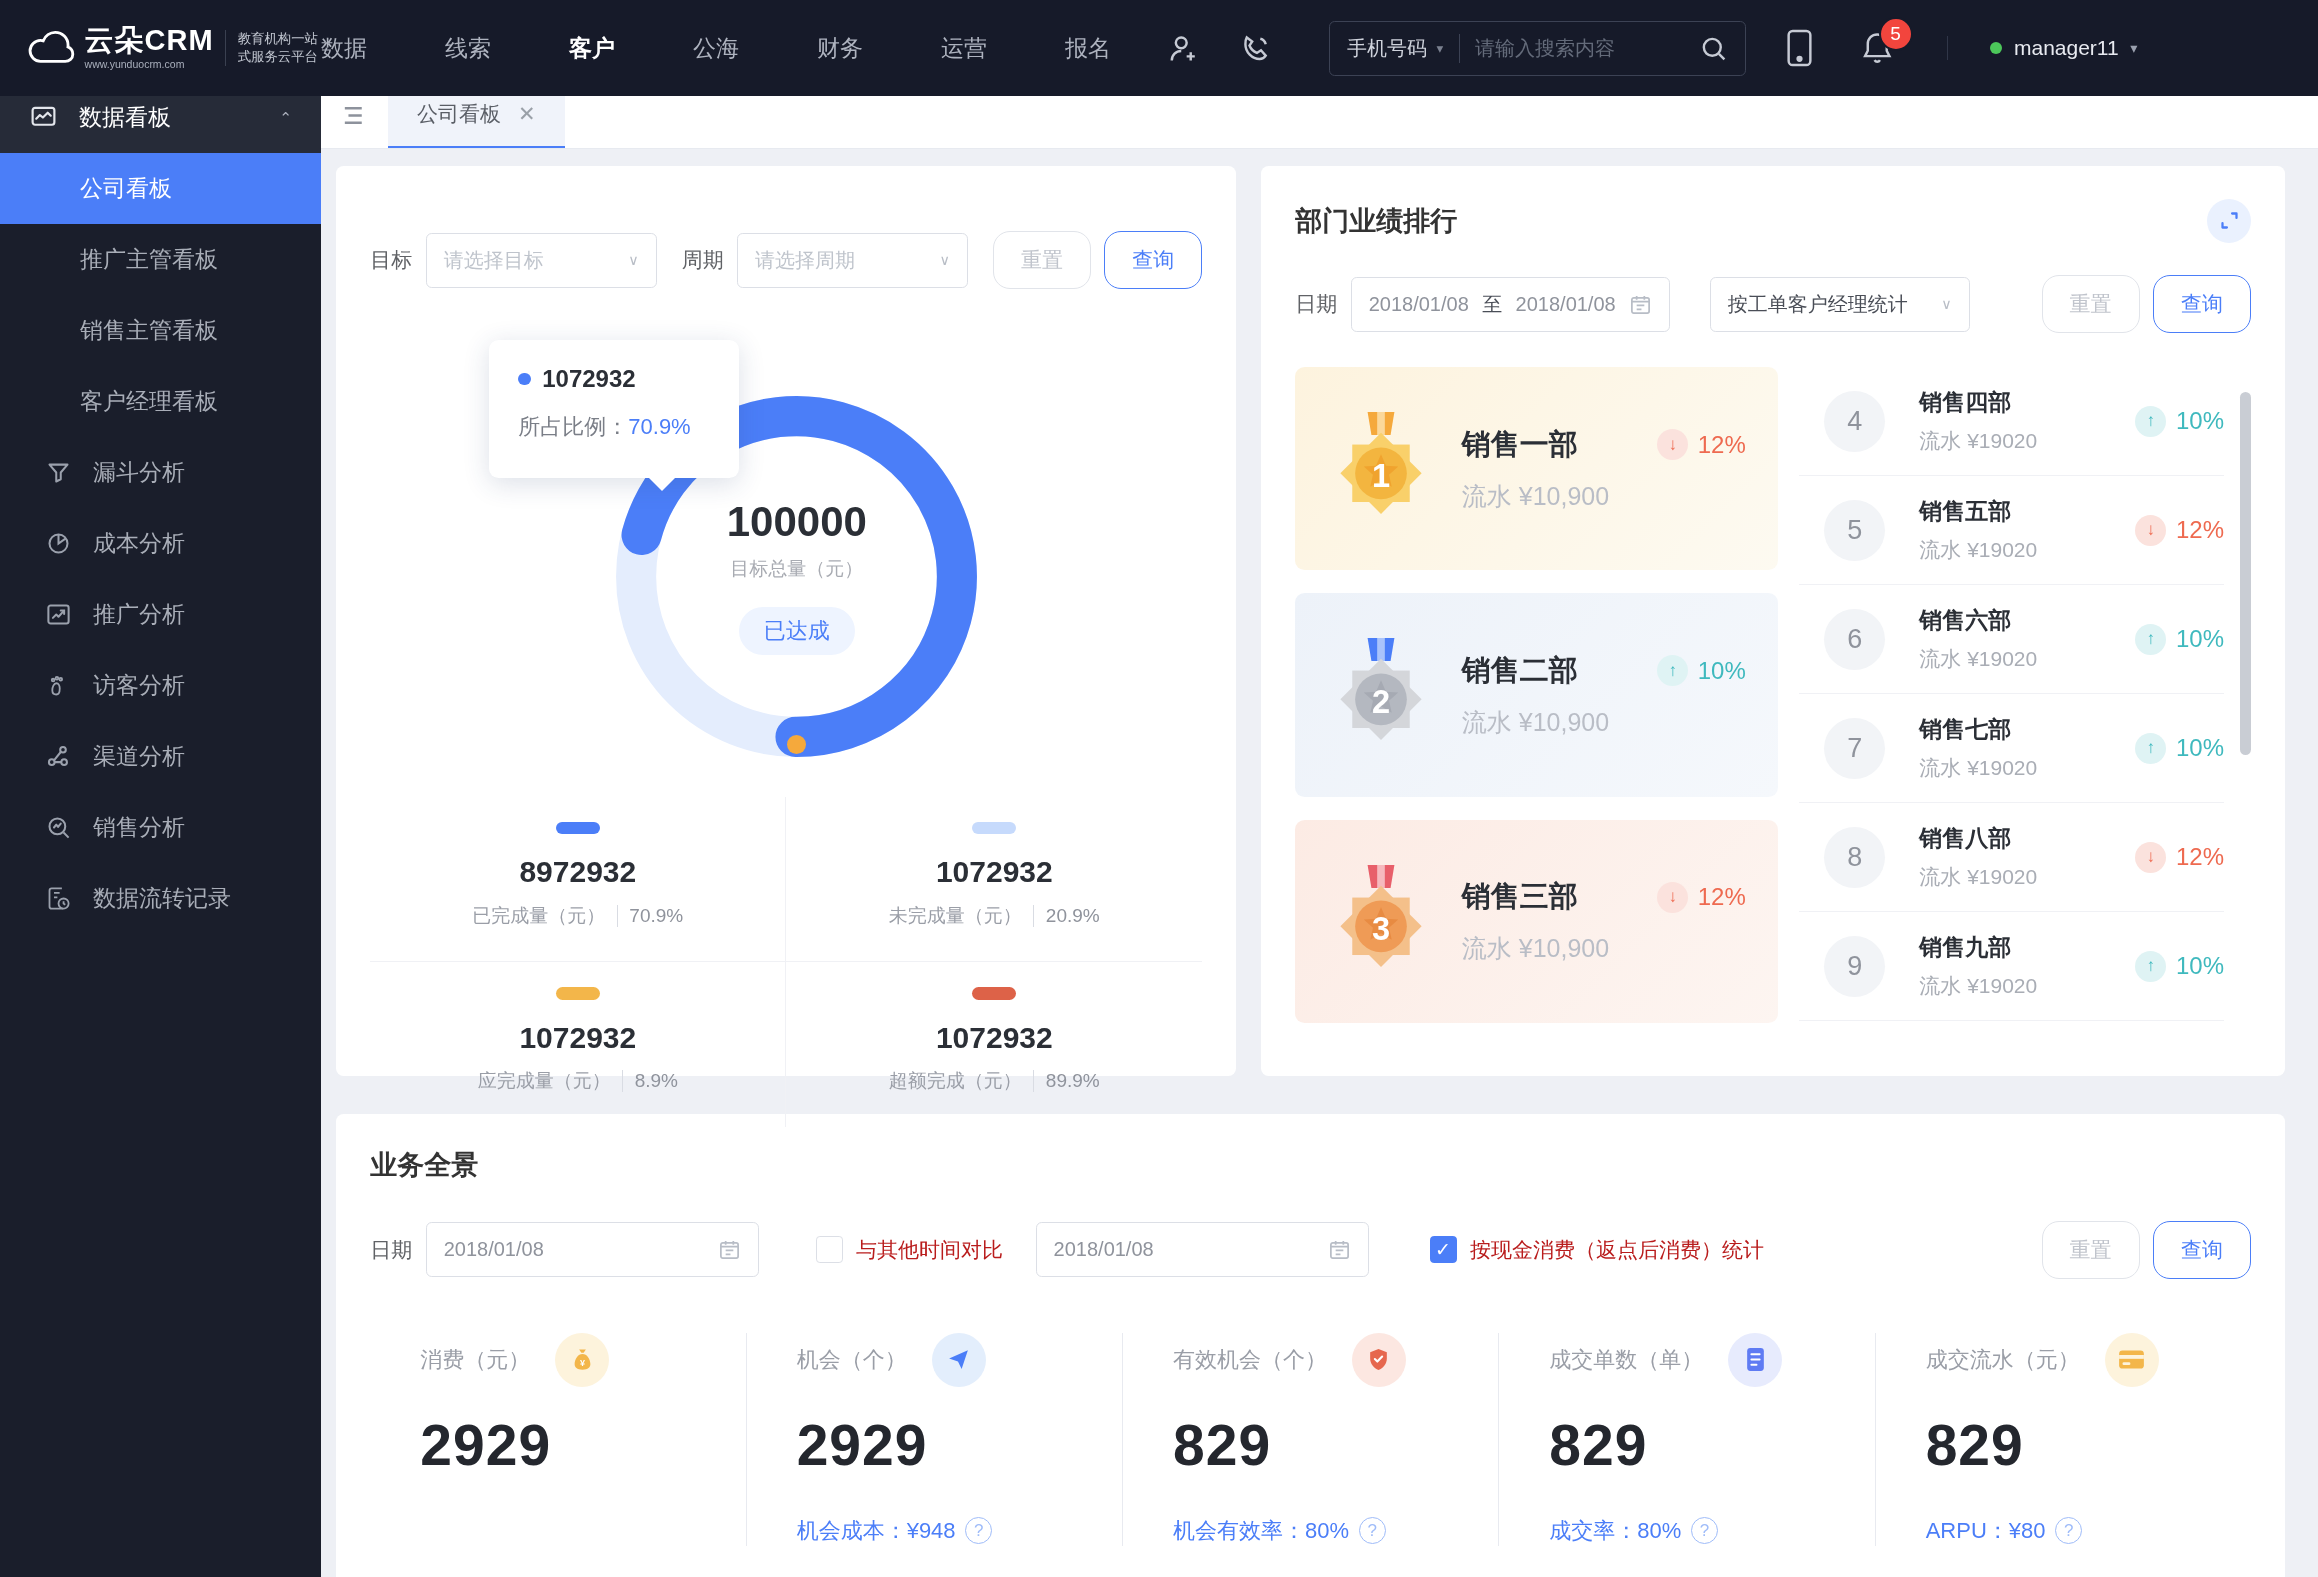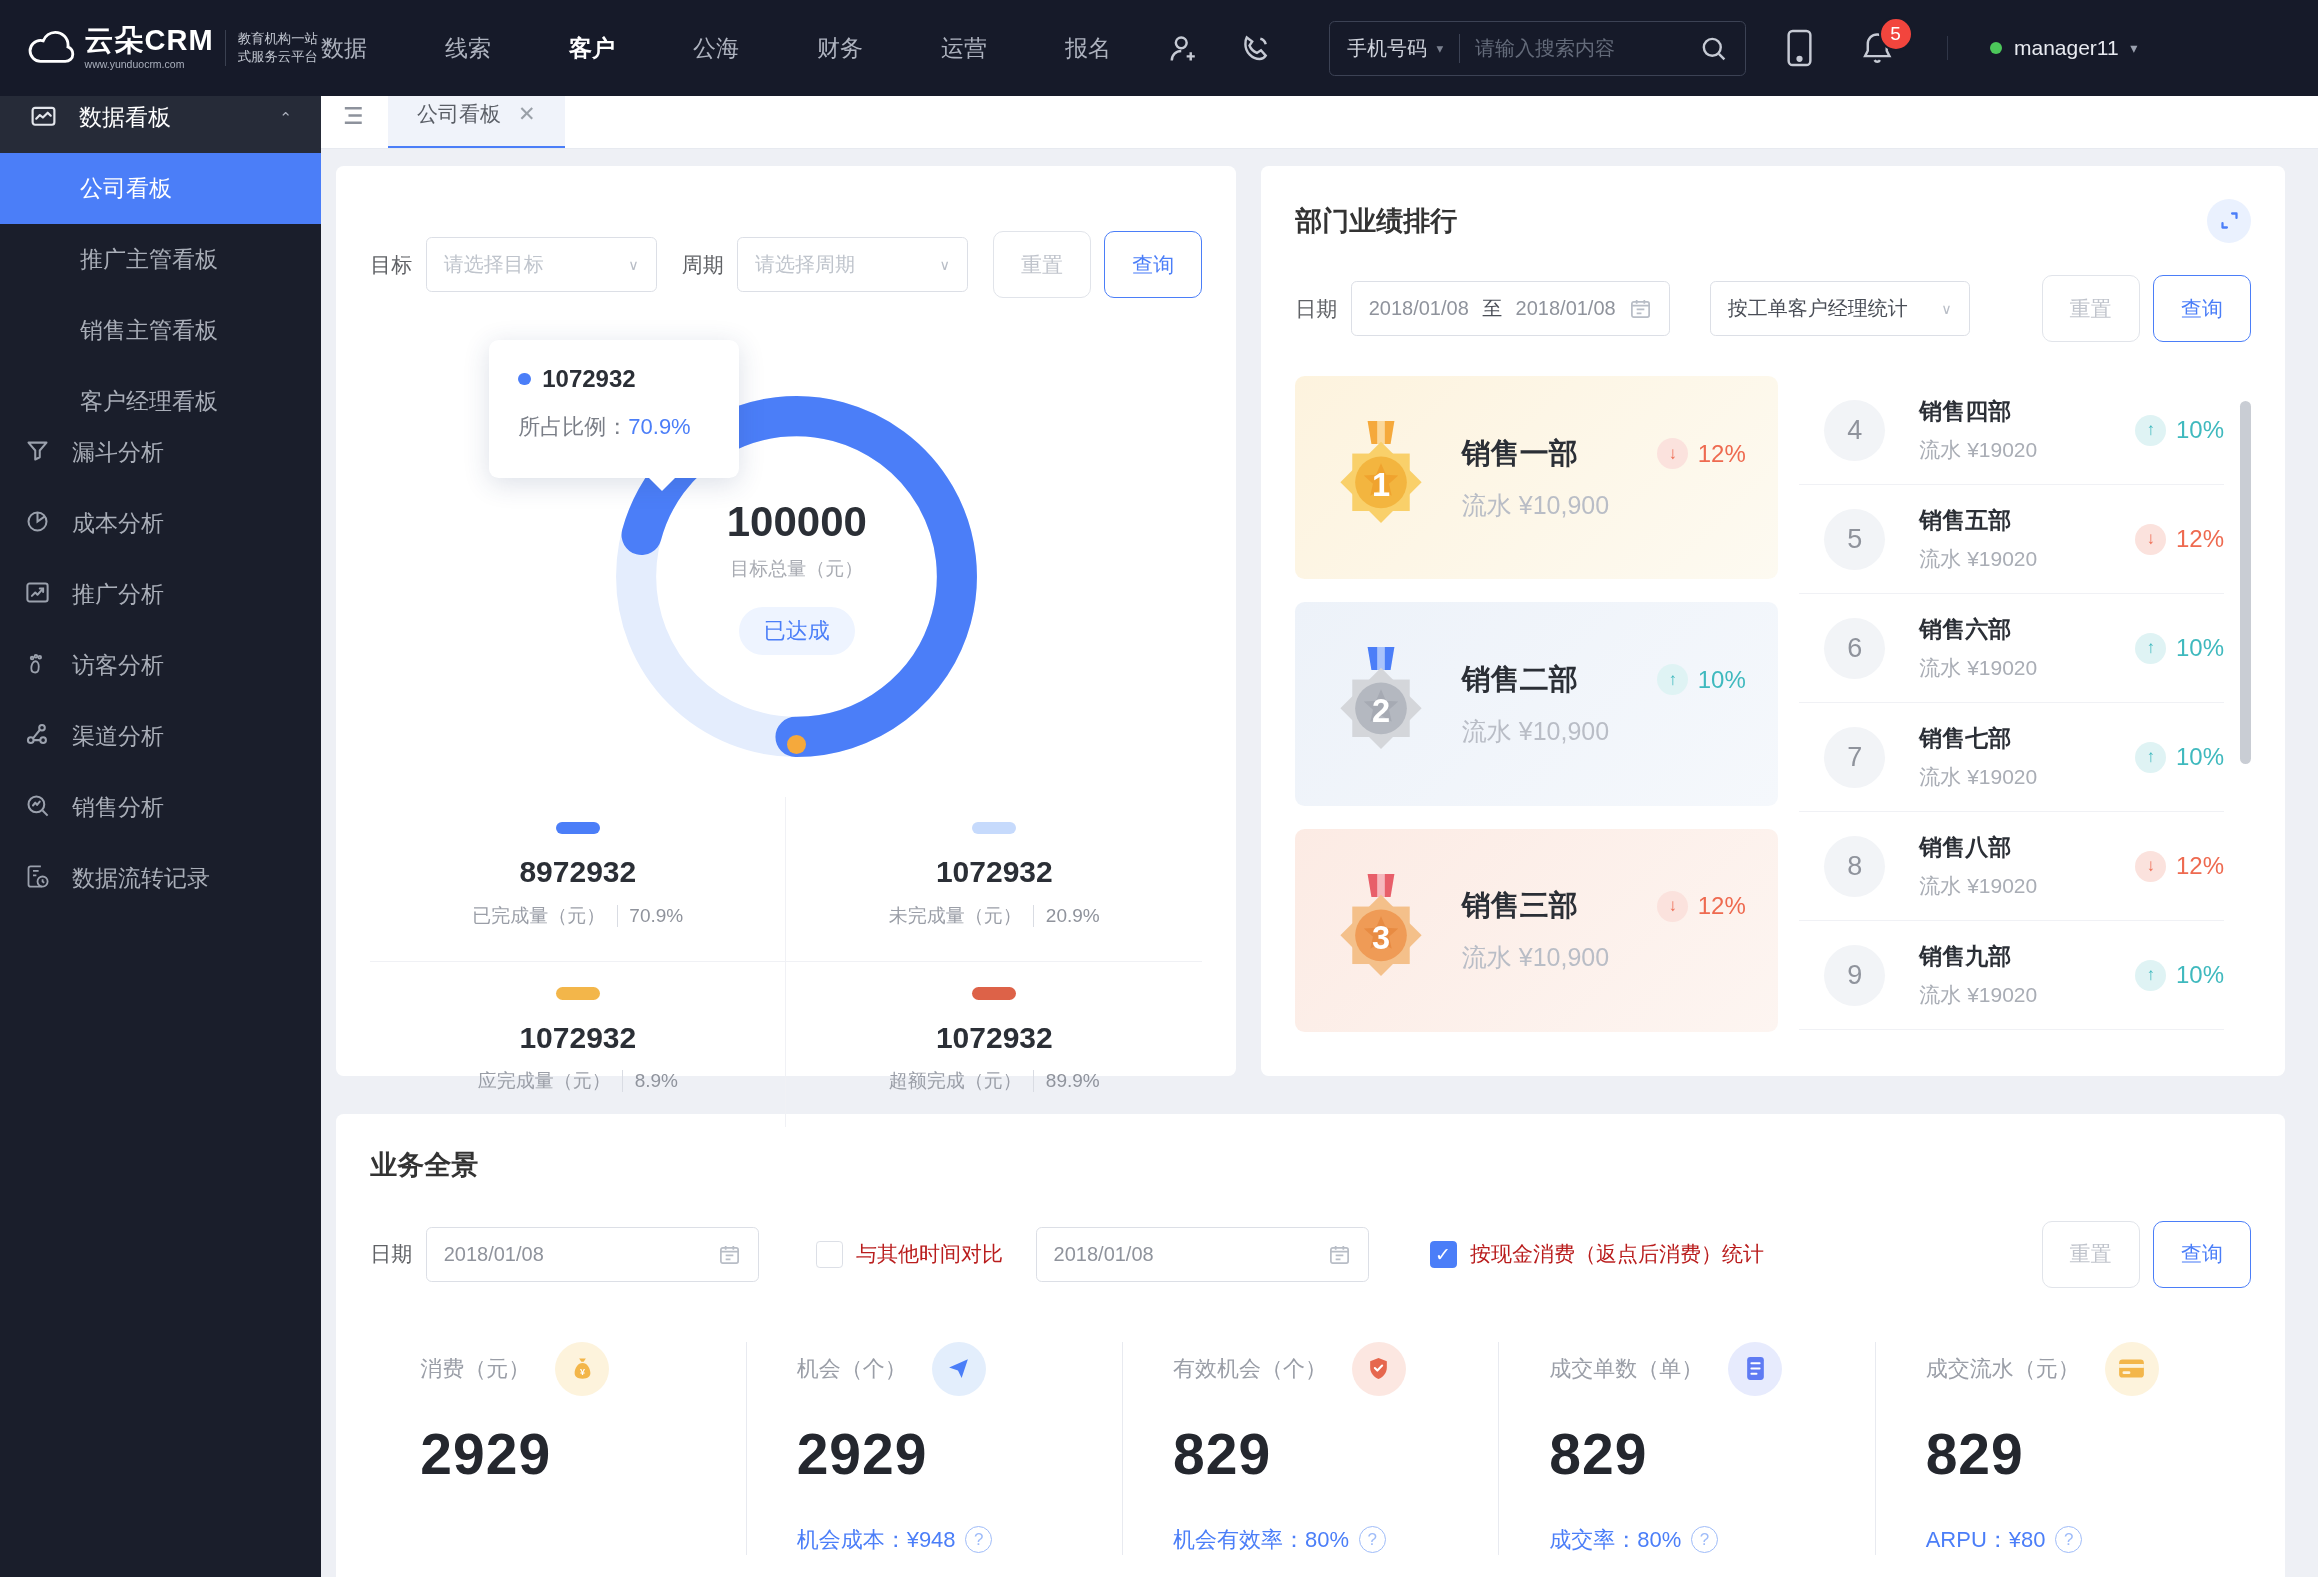--- a/index.html
+++ b/index.html
@@ -31,21 +31,21 @@
   .uname { color:#e8eaf0; font-size:21px; }
   .ucaret { color:#9aa0ae; font-size:14.3px; }
 
   
   .sidebar { position:absolute; top:82px; left:0; width:321px; height:1495px; background:#1a1e2b; z-index:20; }
   .side-group { height:71px; background:#262b38; display:flex; align-items:center; padding:0 29px; color:#fff; font-size:23px; cursor:pointer; }
   .side-group .gicon { margin-right:21px; display:flex; color:#e3e6ec; }
   .side-group .chev { margin-left:auto; color:#aeb3bf; font-size:15.3px; }
   .side-sub { height:71px; display:flex; align-items:center; padding-left:80px; color:#a9aeb8; font-size:23px; cursor:pointer; }
   .side-sub.active { background:#4b7ef8; color:#fff; }
-  .side-item { height:71px; display:flex; align-items:flex-start; padding:0 24px; color:#a9aeb8; font-size:23px; cursor:pointer; }
+  .side-item { height:71px; display:flex; align-items:center; padding:0 45px; color:#a9aeb8; font-size:23px; cursor:pointer; }
   .side-item .sicon { margin-right:21px; display:flex; color:#9ba1ad; }
 
   
   .main { position:absolute; left:321px; top:82px; width:1998px; height:1495px; }
   .tabbar { height:67px; background:#fff; display:flex; align-items:stretch; border-bottom:1px solid #e7eaf0; }
   .tab-hamburger { width:67px; display:flex; align-items:center; justify-content:center; color:#8d929c; cursor:pointer; }
   .tab { margin-top:0; padding:0 29px; background:#f0f3fa; border-bottom:2.9px solid #4b7ef8; display:flex; align-items:center; gap:17px; font-size:21px; color:#5a5e66; cursor:pointer; }
   .tab .x { color:#9aa0a8; font-size:21px; }
   .content { padding:17px 34px 0 15.3px; }
   .row1 { display:flex; gap:25px; }
@@ -53,21 +53,21 @@
   .card { background:#fff; border-radius:7.6px; }
   .card-head { display:flex; align-items:center; justify-content:space-between; }
   .card-title { font-size:27px; font-weight:700; color:#333; }
   .expand-btn { width:44px; height:44px; border-radius:50%; background:#eaf1fe; display:flex; align-items:center; justify-content:center; color:#4b7ef8; cursor:pointer; }
 
   .filters { display:flex; align-items:center; margin-top:32.5px; }
   .f-label { font-size:21px; color:#606266; margin-right:13.4px; white-space:nowrap; }
   .f-select, .f-input { height:55px; border:1px solid #dcdfe6; border-radius:5.7px; display:flex; align-items:center; padding:0 17px; font-size:20px; color:#606266; background:#fff; cursor:pointer; }
   .f-select .ph, .f-input .ph { color:#bfc4cc; }
   .f-select .caret { margin-left:auto; color:#b8bdc6; font-size:14.3px; padding-left:13.4px; }
-  .btn { height:67px; min-width:98px; padding:0 23px; border-radius:10px; border:1px solid #e1e4ea; background:#fff; font-size:21px; color:#c0c4cc; display:flex; align-items:center; justify-content:center; cursor:pointer; }
+  .btn { height:58px; min-width:98px; padding:0 23px; border-radius:17px; border:1px solid #e1e4ea; background:#fff; font-size:21px; color:#c0c4cc; display:flex; align-items:center; justify-content:center; cursor:pointer; }
   .btn.primary { border-color:#4b7ef8; color:#4b7ef8; }
   .btn-group { margin-left:auto; display:flex; gap:13.4px; }
 
   
   .card1 { width:900px; height:910px; padding:32.5px 34px; position:relative; }
   .donut { position:absolute; left:260px; top:210px; width:401px; height:401px; }
   .donut svg { position:absolute; inset:0; }
   .donut-center { position:absolute; inset:57px; display:flex; flex-direction:column; align-items:center; justify-content:center; text-align:center; }
   .donut-total { font-size:42px; font-weight:700; color:#2b2f36; }
   .donut-sub { font-size:19px; color:#a8abb2; margin-top:9.6px; }

